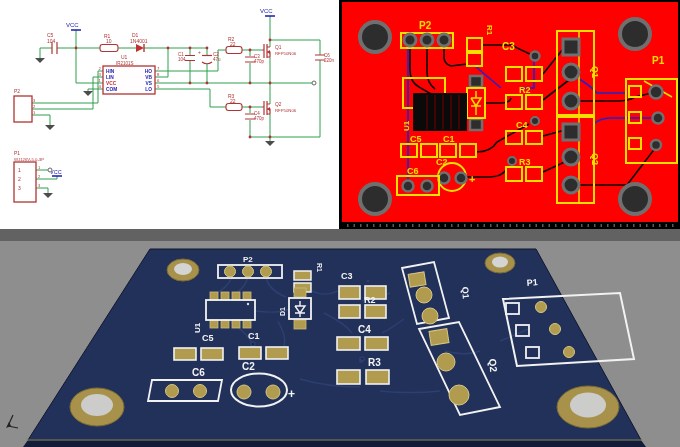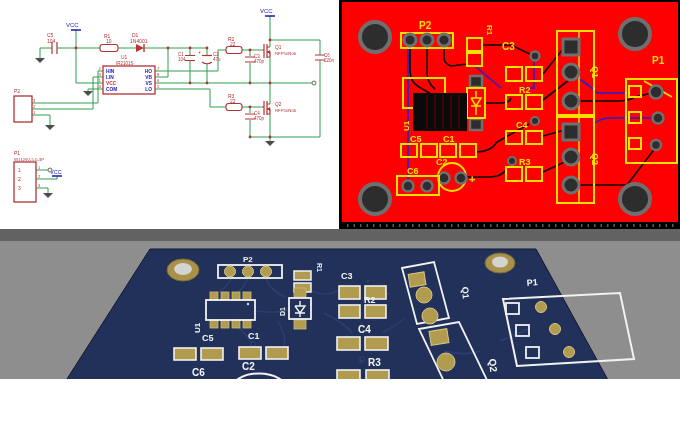--- a/index.html
+++ b/index.html
@@ -1,16 +1,16 @@
 <!DOCTYPE html>
 <html><head>
 <meta charset="utf-8">
 <style>
   html,body{margin:0;padding:0;background:#ffffff}
-  #stage{position:relative;width:680px;height:379px;overflow:hidden;background:#a16207;
+  #stage{position:relative;width:680px;height:447px;overflow:hidden;background:#a16207;
          font-family:"Liberation Sans",sans-serif}
   .panel{position:absolute;margin:0;padding:0}
   svg{display:block}
   text{font-family:"Liberation Sans",sans-serif}
   .schref{fill:#b03434}
   .schblue{fill:#1a1ab4}
   .silk{fill:#f5e000;font-weight:bold}
   .silk3d{fill:#f4f4f4;font-weight:bold}
 </style>
 </head>

